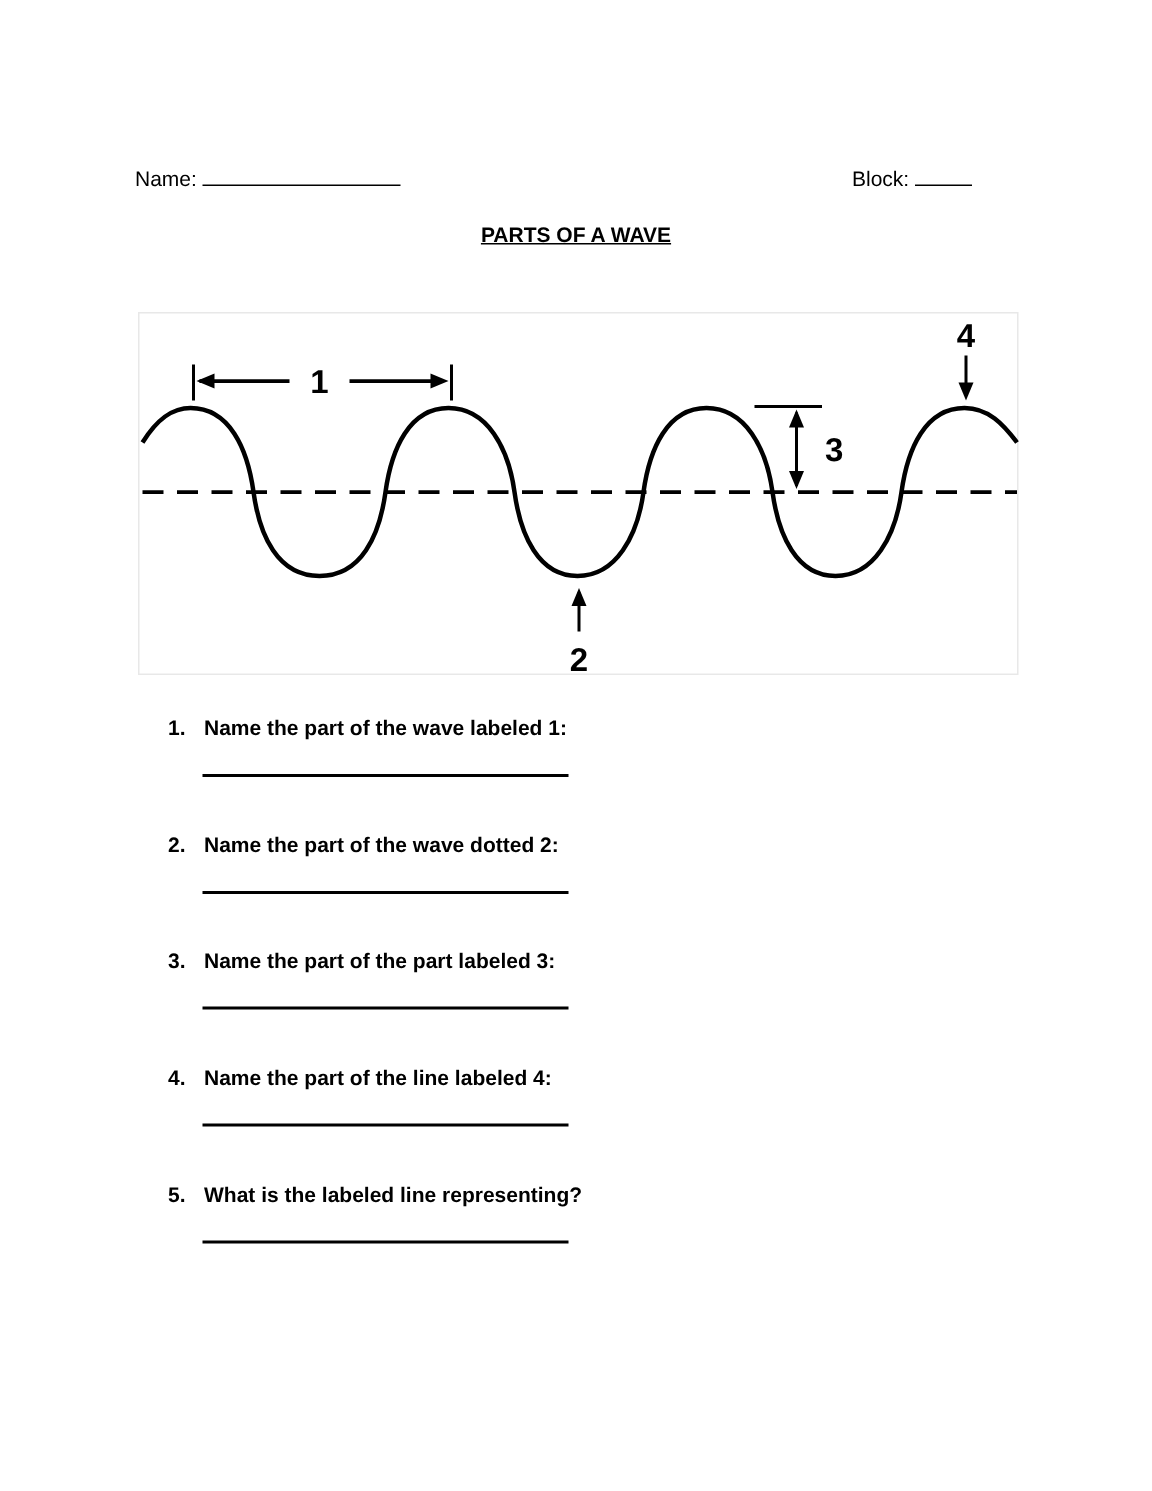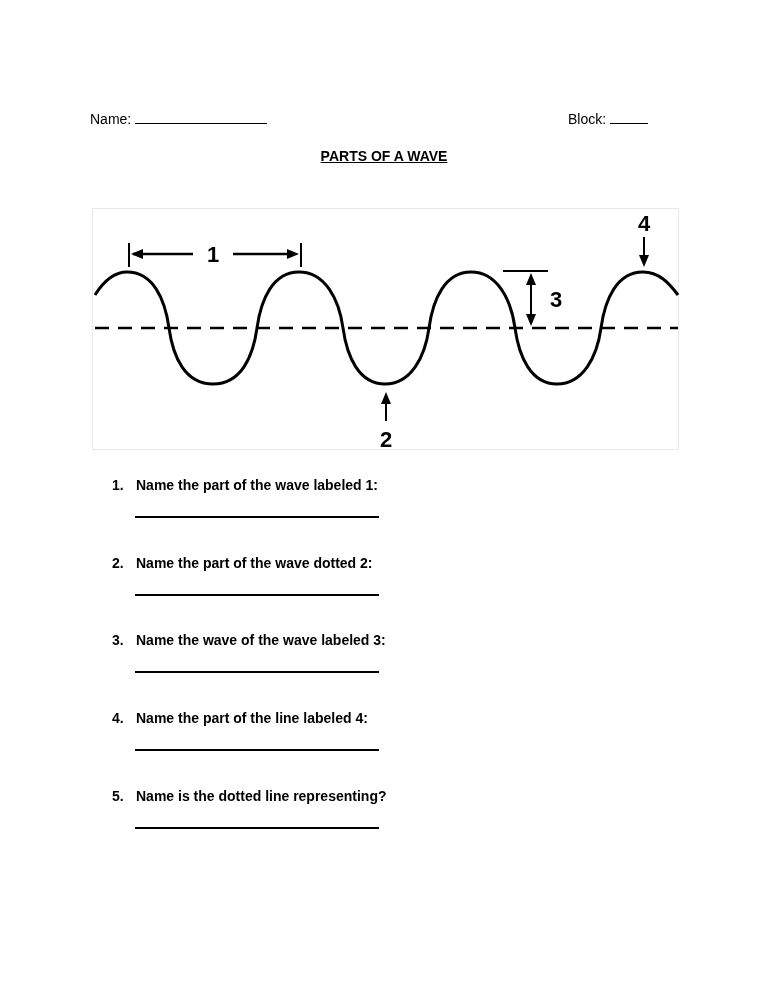--- a/index.html
+++ b/index.html
@@ -65,25 +65,25 @@
   <span class="num">1.</span><span>Name the part of the wave labeled 1:</span>
 </div>
 <div class="abs ans" style="top:516px;"></div>
 
 <div class="abs q" style="top:555px;">
   <span class="num">2.</span><span>Name the part of the wave dotted 2:</span>
 </div>
 <div class="abs ans" style="top:594px;"></div>
 
 <div class="abs q" style="top:632px;">
-  <span class="num">3.</span><span>Name the wave of the wave labeled 3:</span>
+  <span class="num">3.</span><span>Name the part of the part labeled 3:</span>
 </div>
 <div class="abs ans" style="top:671px;"></div>
 
 <div class="abs q" style="top:710px;">
   <span class="num">4.</span><span>Name the part of the line labeled 4:</span>
 </div>
 <div class="abs ans" style="top:749px;"></div>
 
 <div class="abs q" style="top:788px;">
-  <span class="num">5.</span><span>Name is the dotted line representing?</span>
+  <span class="num">5.</span><span>What is the labeled line representing?</span>
 </div>
 <div class="abs ans" style="top:827px;"></div>
 
 </body></html>

